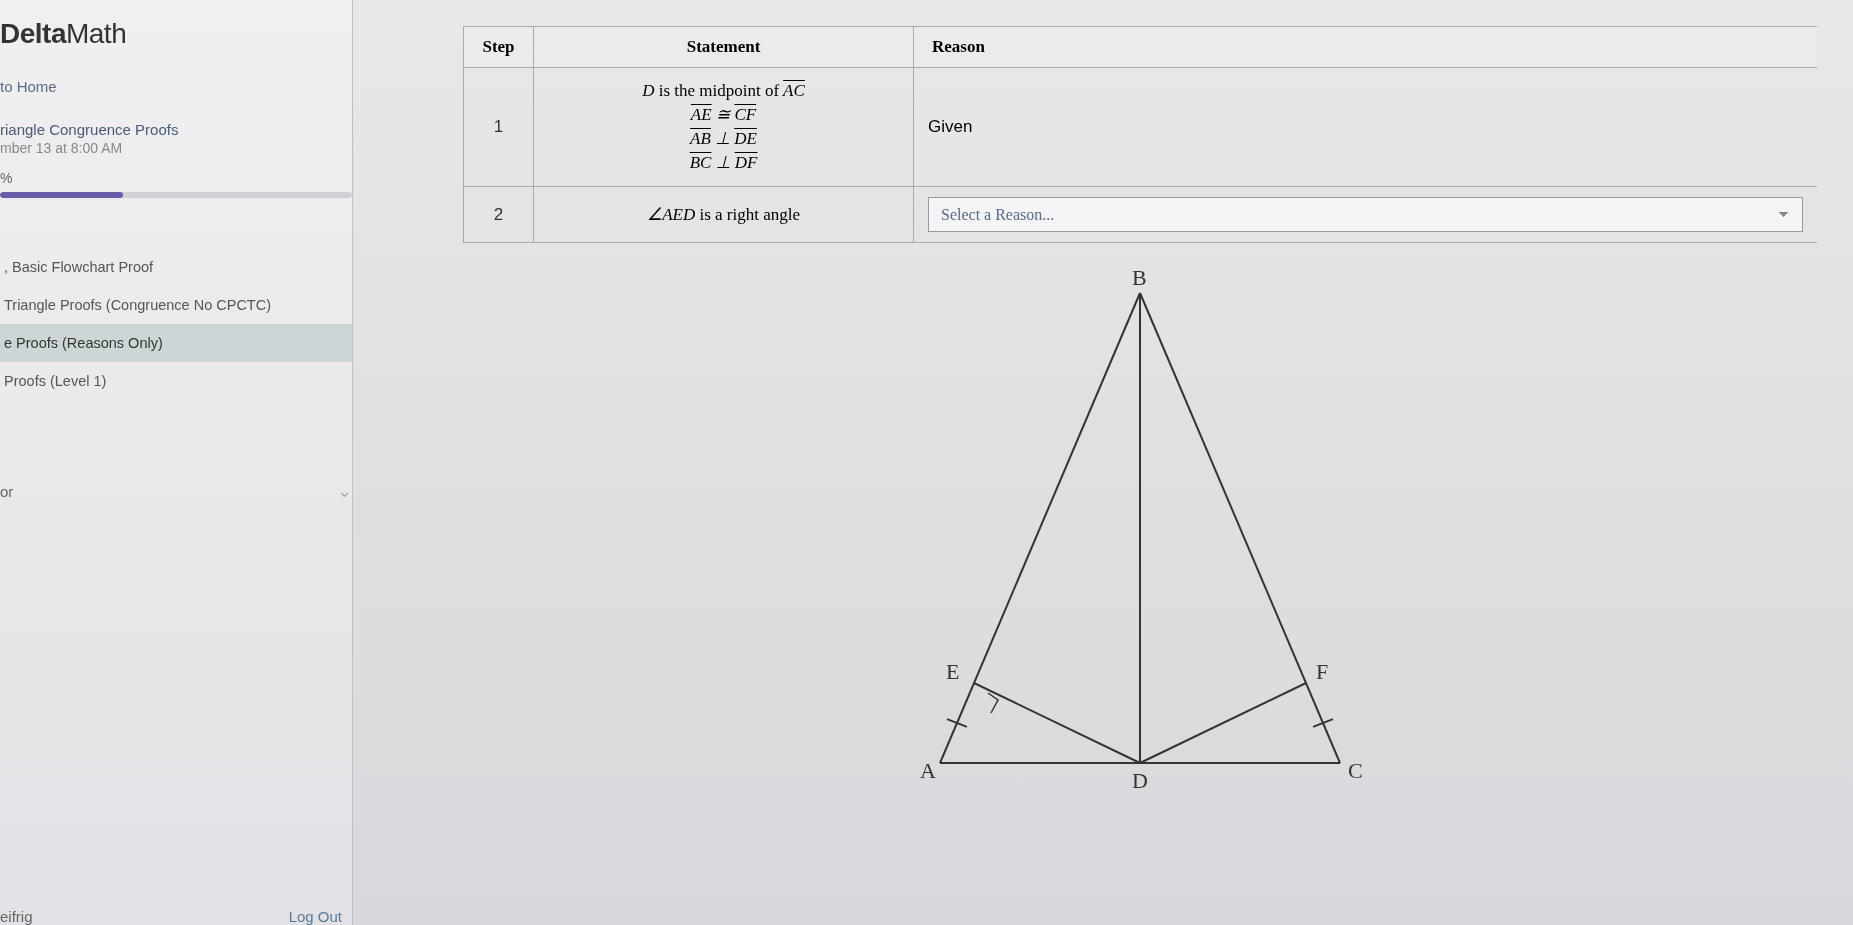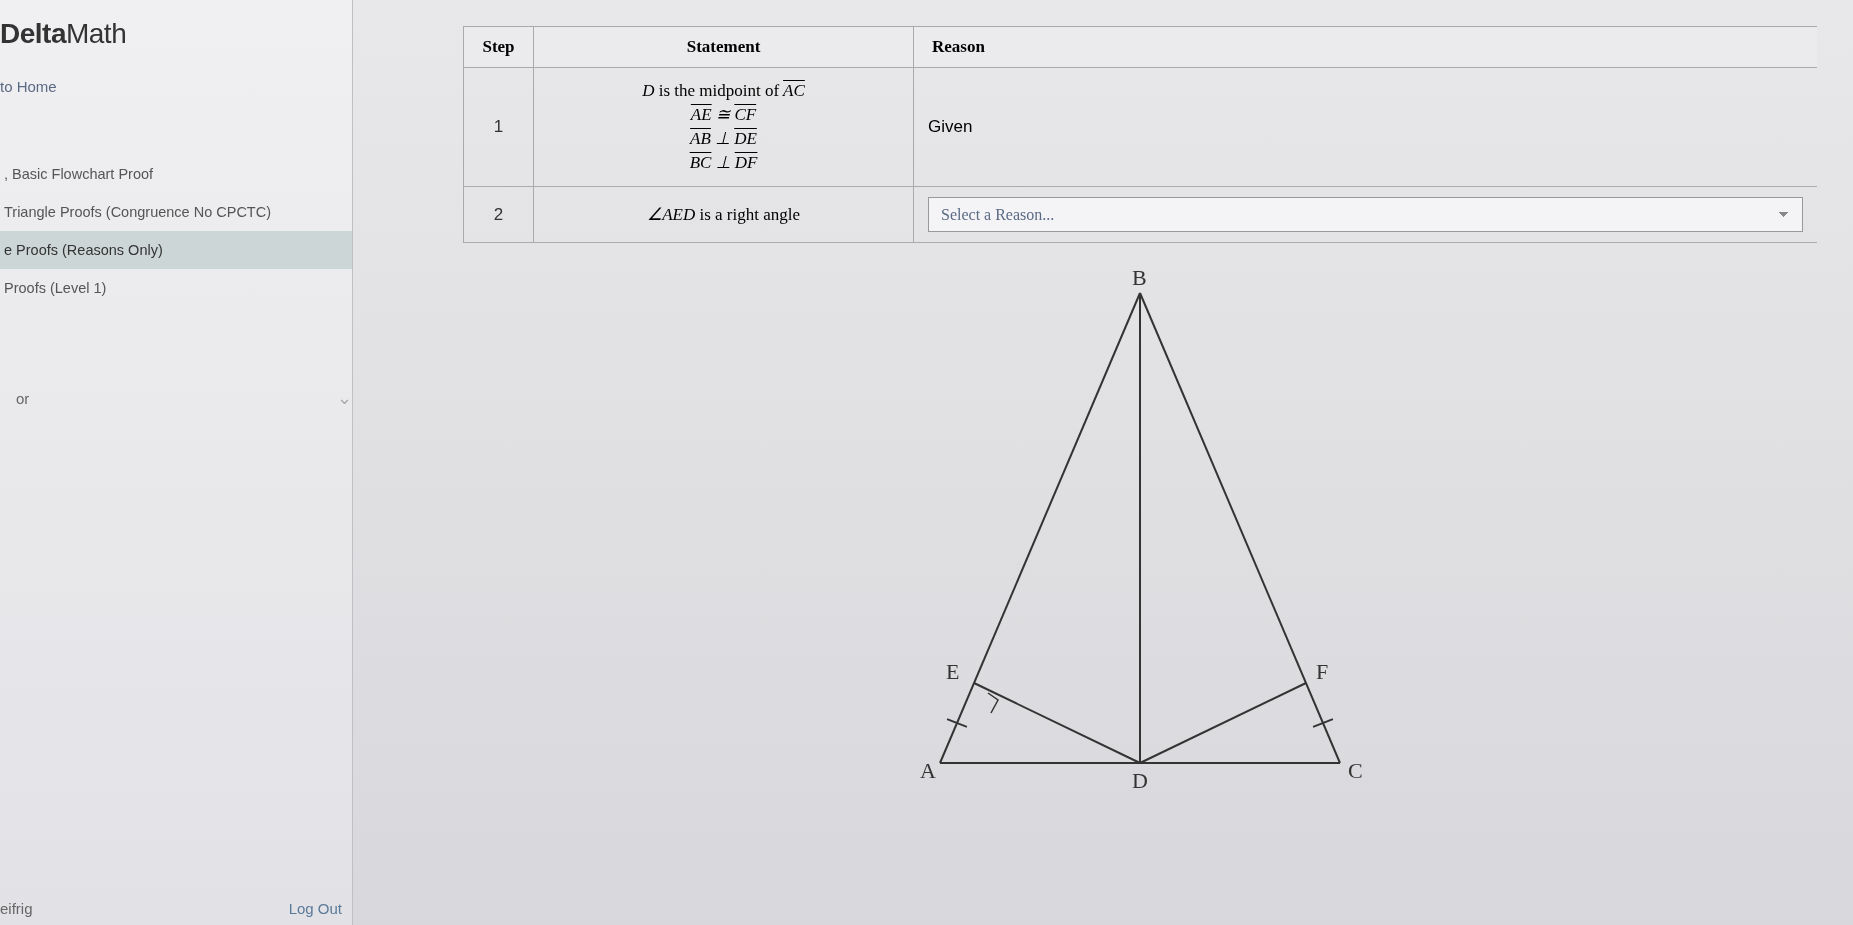--- a/index.html
+++ b/index.html
@@ -66,30 +66,29 @@
       background: #cdd6d6;
       color: #333;
     }
     .tutor-row {
       margin-top: 80px;
       display: flex;
       align-items: center;
       color: #666;
       font-size: 15px;
       cursor: pointer;
-      padding-left: 16px;
     }
     .chevron {
       margin-left: auto;
       color: #aaa;
       font-size: 18px;
     }
     .footer-row {
       position: absolute;
-      bottom: 8px;
+      bottom: 0;
       left: 0;
       right: 0;
       display: flex;
       align-items: center;
       padding: 0 10px 0 0;
     }
     .teacher { color: #666; font-size: 15px; }
     .logout { margin-left: auto; color: #5a7a9a; font-size: 15px; cursor: pointer; }
     
     .main {
@@ -149,20 +148,28 @@
     .vlabel { font-family: Georgia, 'Times New Roman', serif; font-size: 22px; fill: #333; }
   </style>
 </head>
 <body>
 
 <div class="sidebar">
   <div class="brand">
     <span class="delta">Delta</span><span>Math</span>
   </div>
   <div class="nav-link">to Home</div>
+  <div class="assignment-block">
+    <div class="assignment-title">riangle Congruence Proofs</div>
+    <div class="due-date">mber 13 at 8:00 AM</div>
+    <div class="percent">%</div>
+    <div class="progress-bar">
+      <div class="progress-fill"></div>
+    </div>
+  </div>
   <div class="skill-list">
     <div class="skill-item">, Basic Flowchart Proof</div>
     <div class="skill-item">Triangle Proofs (Congruence No CPCTC)</div>
     <div class="skill-item active">e Proofs (Reasons Only)</div>
     <div class="skill-item">Proofs (Level 1)</div>
   </div>
   <div class="tutor-row">
     <span>or</span>
     <span class="chevron">⌄</span>
   </div>

